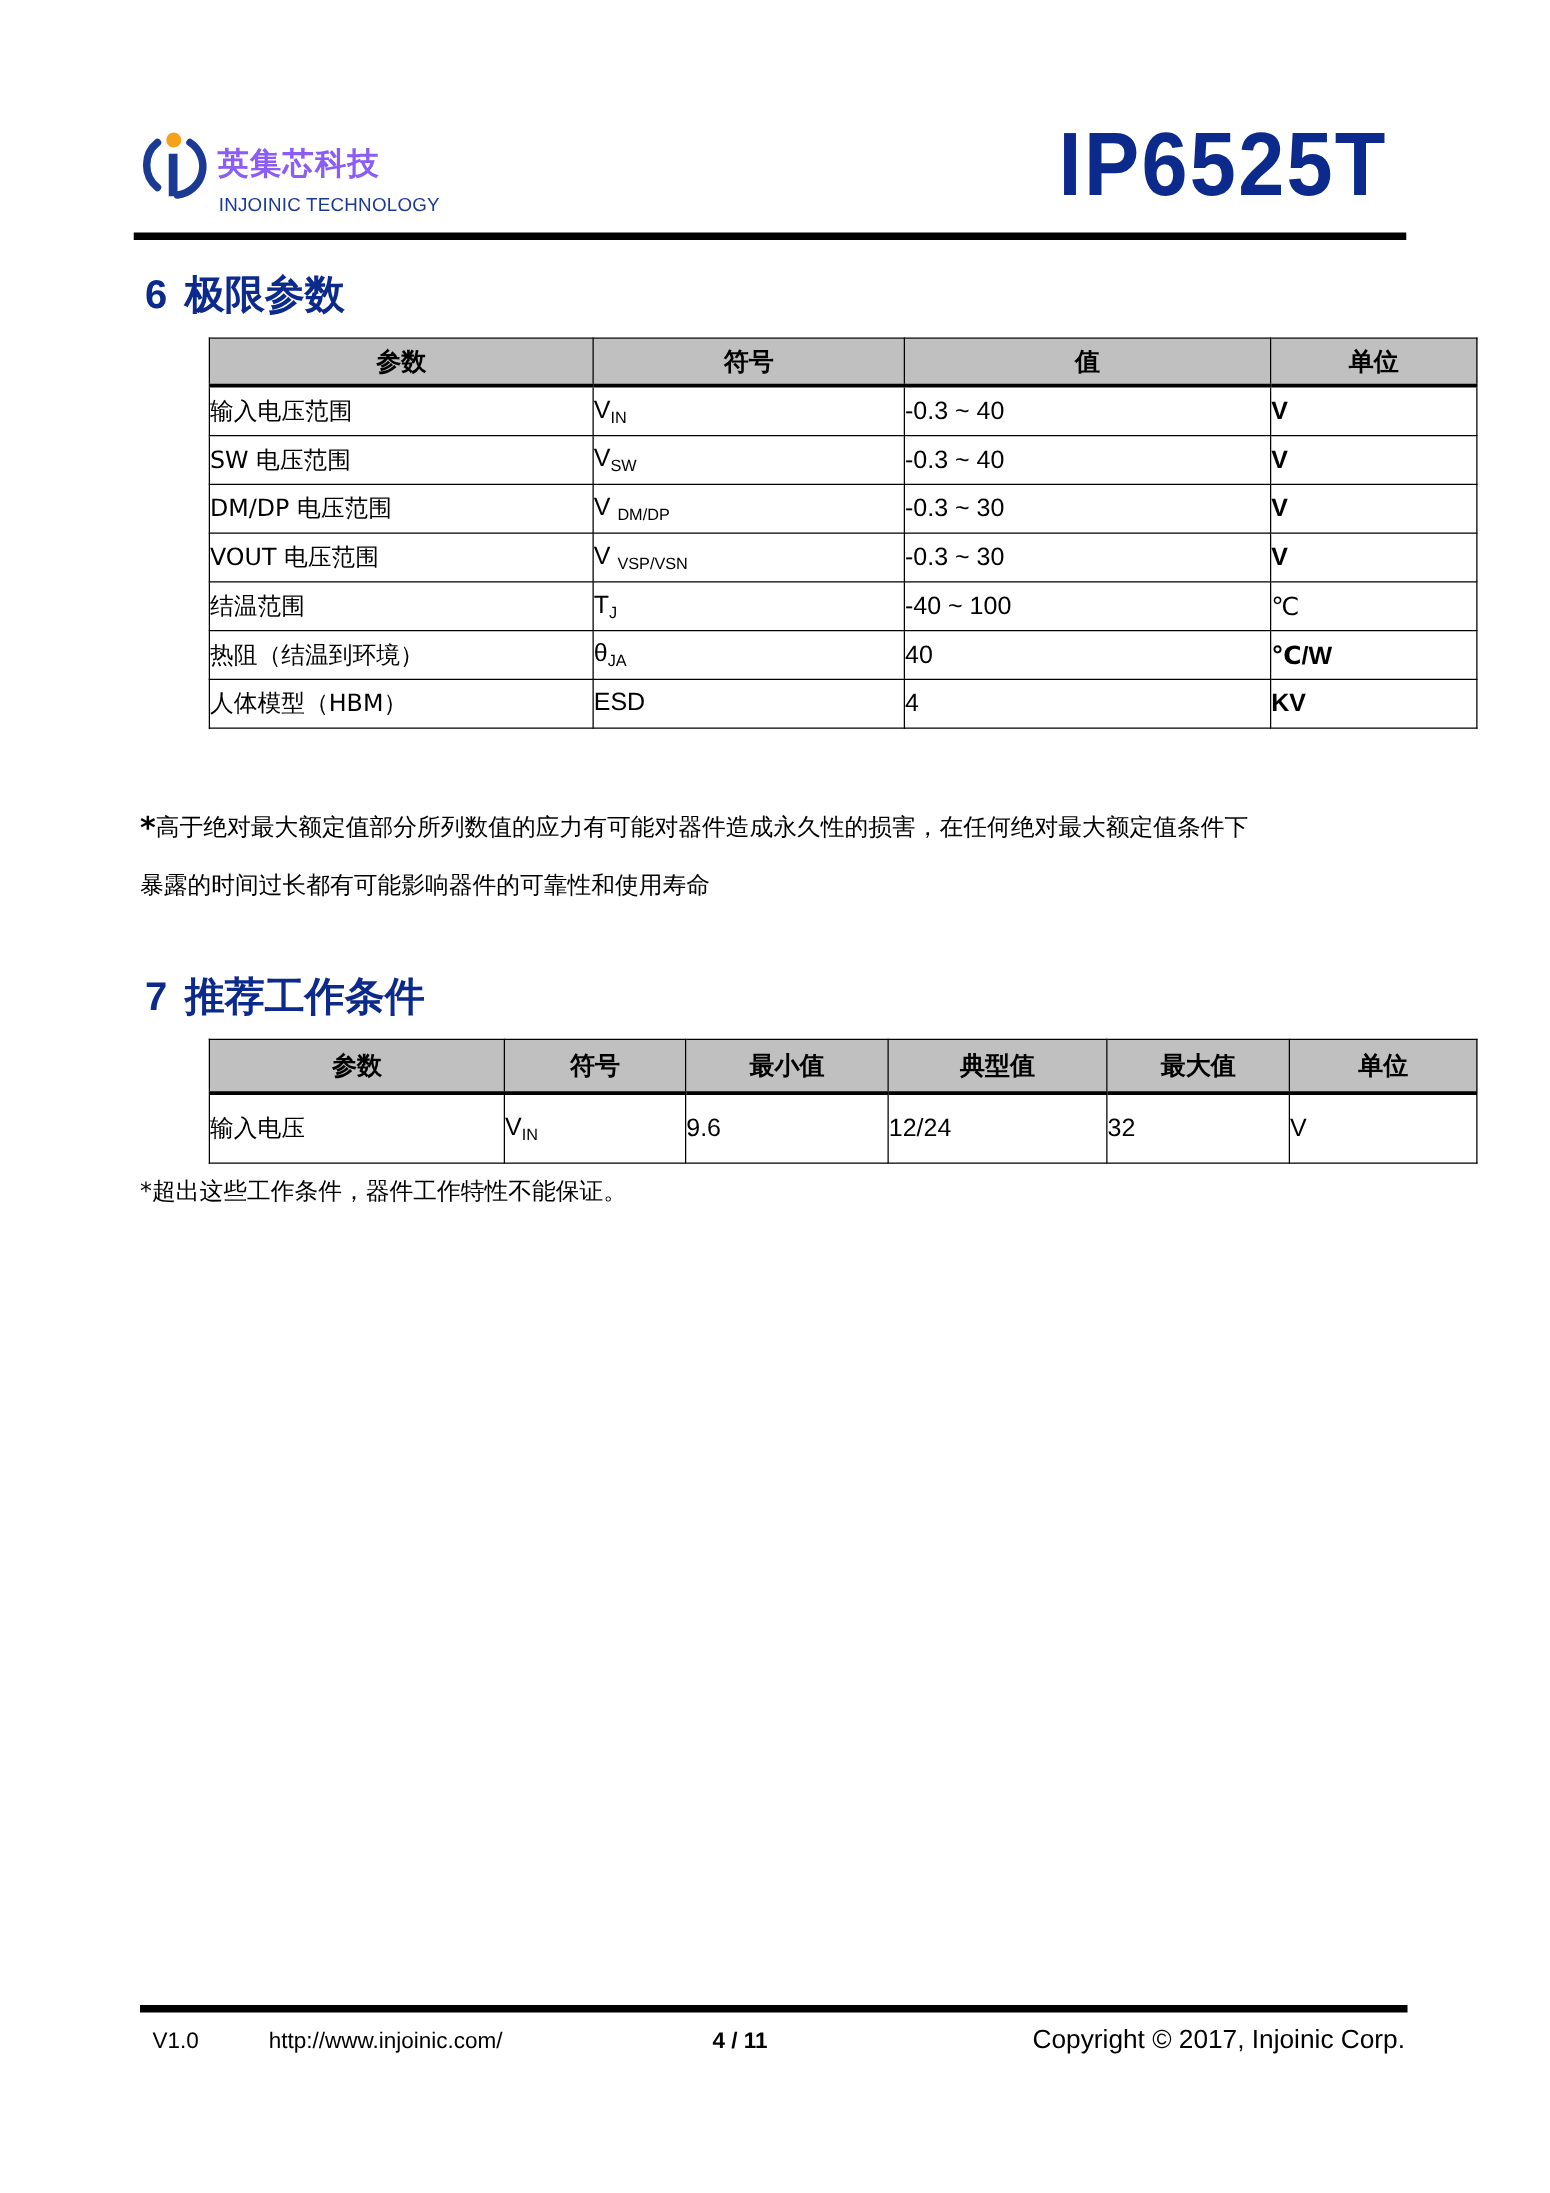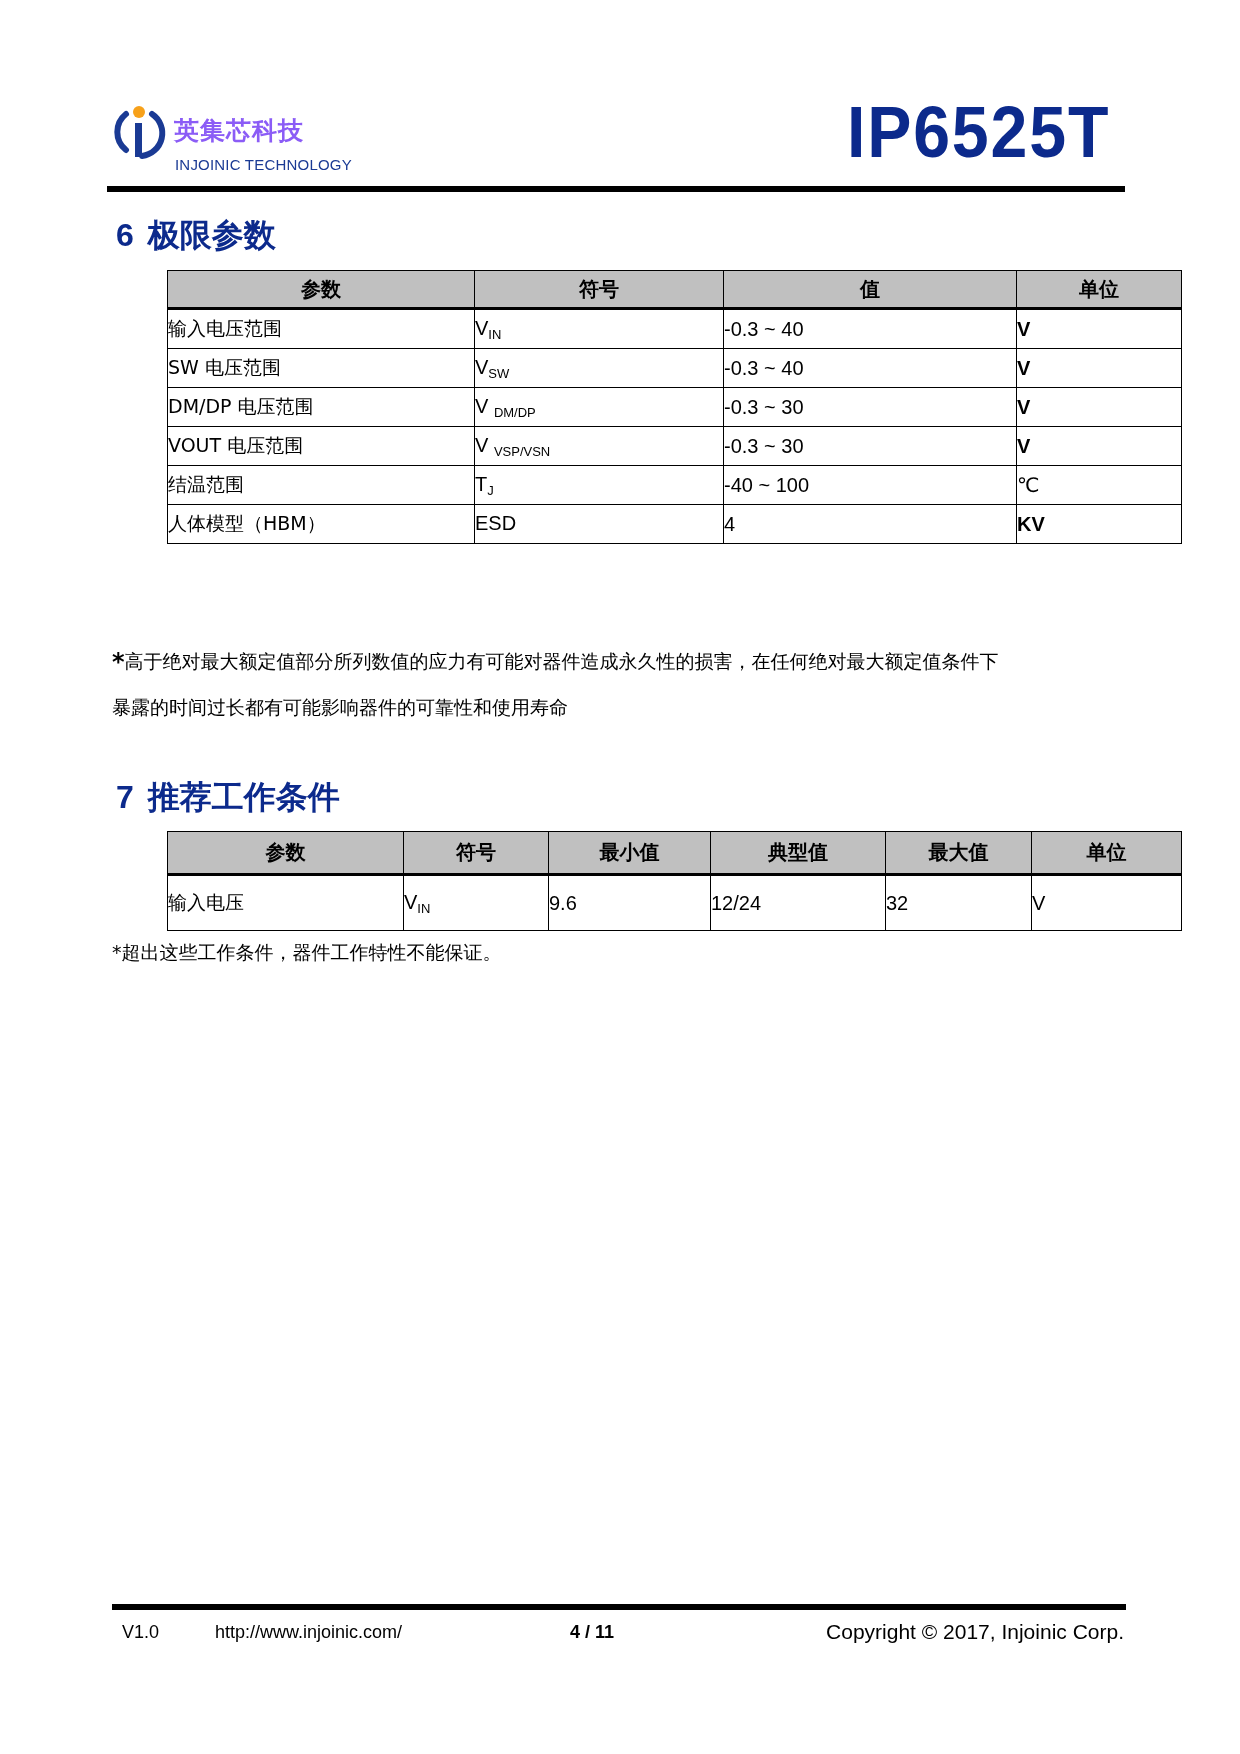--- a/index.html
+++ b/index.html
@@ -115,20 +115,26 @@
       <td>-0.3 ~ 30</td>
       <td class="bold">V</td>
     </tr>
     <tr>
       <td class="cn">结温范围</td>
       <td><span>T</span><span class="sub">J</span></td>
       <td>-40 ~ 100</td>
       <td>℃</td>
     </tr>
     <tr>
+      <td class="cn">热阻（结温到环境）</td>
+      <td><span>θ</span><span class="sub">JA</span></td>
+      <td>40</td>
+      <td class="bold">℃/W</td>
+    </tr>
+    <tr>
       <td class="cn">人体模型（HBM）</td>
       <td><span>ESD</span><span class="sub"></span></td>
       <td>4</td>
       <td class="bold">KV</td>
     </tr>
   </tbody>
 </table>
 
 <div class="note" style="top:648px;">
   <span class="star">*</span><span>高于绝对最大额定值部分所列数值的应力有可能对器件造成永久性的损害，在任何绝对最大额定值条件下</span>

